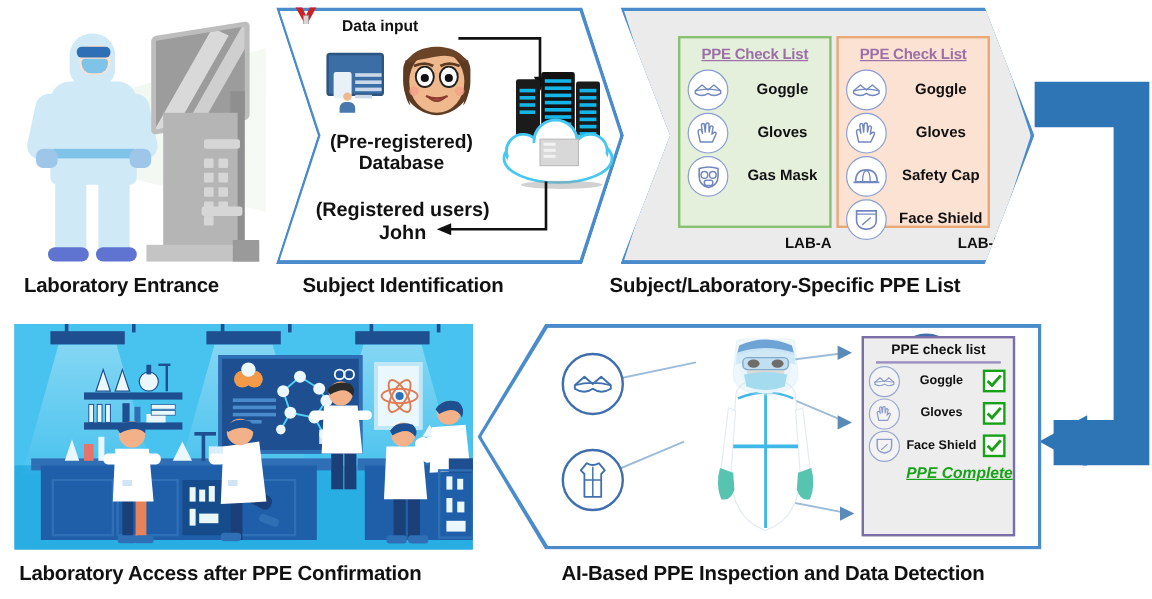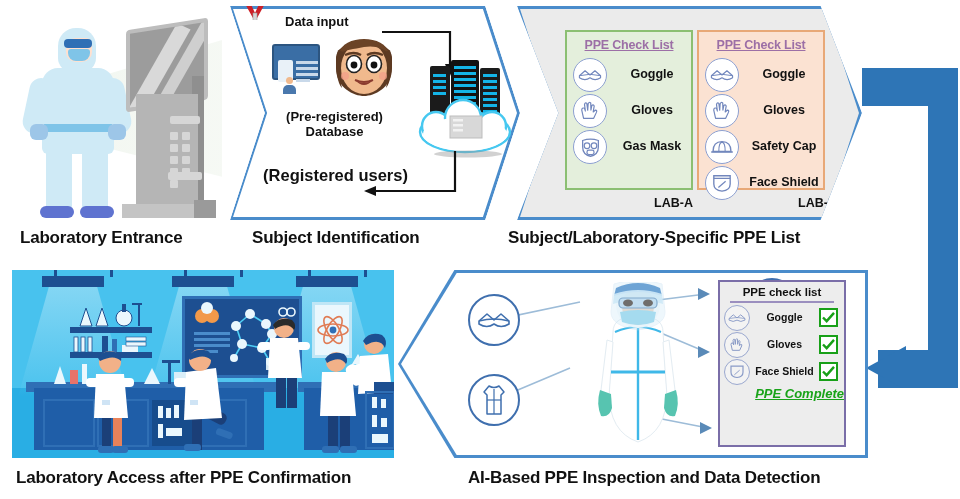--- a/index.html
+++ b/index.html
@@ -115,21 +115,21 @@
   .badge-shoulder { position: absolute; left: 5px; top: 25px; width: 13px; height: 9px;
     background: #4a78ad; border-radius: 5px 5px 0 0; }
   .badge-line { position: absolute; left: 22px; width: 22px; height: 3px; background: #c9d9ea; }
   .lanyard { position: absolute; left: 12px; top: -6px; width: 26px; height: 20px; }
 
   .avatar { position: absolute; left: 100px; top: 22px; width: 68px; height: 70px; }
 
   .srv { position: absolute; left: 188px; top: 52px; width: 95px; height: 100px; }
 
   .dbtxt1 { position: absolute; left: 12px; top: 104px; width: 185px; text-align: center;
-    font-size: 13px; font-weight: bold; color: #111; line-height: 1.15; }
+    font-size: 16px; font-weight: bold; color: #111; line-height: 1.15; }
   .dbtxt2 { position: absolute; left: 8px; top: 160px; width: 195px; text-align: center;
     font-size: 16.5px; font-weight: bold; color: #111; line-height: 1.15; }
 
   
   .listcard { position: absolute; top: 24px; width: 128px; height: 160px; border-width: 2px; border-style: solid; }
   .lc-a { left: 48px; background: #e4efdc; border-color: #8bbf72; }
   .lc-b { left: 180px; background: #fbe2d2; border-color: #e8a877; }
   .lc-title { text-align: center; font-size: 12.5px; font-weight: bold; color: #9c6fa6;
     text-decoration: underline; margin-top: 6px; letter-spacing: -0.2px; }
   .lc-rows { margin-top: 6px; }
@@ -339,20 +339,21 @@
       <path d="M97 0 L97 40 L16 40" stroke="#111" stroke-width="2.2" fill="none"></path>
       <polygon points="6,40 18,35 18,45" fill="#111"></polygon>
     </svg>
 
     <div class="dbtxt1">
       <div>(Pre-registered)</div>
       <div>Database</div>
     </div>
     <div class="dbtxt2">
       <div>(Registered users)</div>
+      <div>John</div>
     </div>
   </div>
   <div class="cap" style="left:252px; top:228px;">Subject Identification</div>
 
   <div id="p3" class="chev">
     <div class="chev-border"></div>
     <div class="chev-fill"></div>
 
     <div class="listcard lc-a">
       <div class="lc-title">PPE Check List</div>

